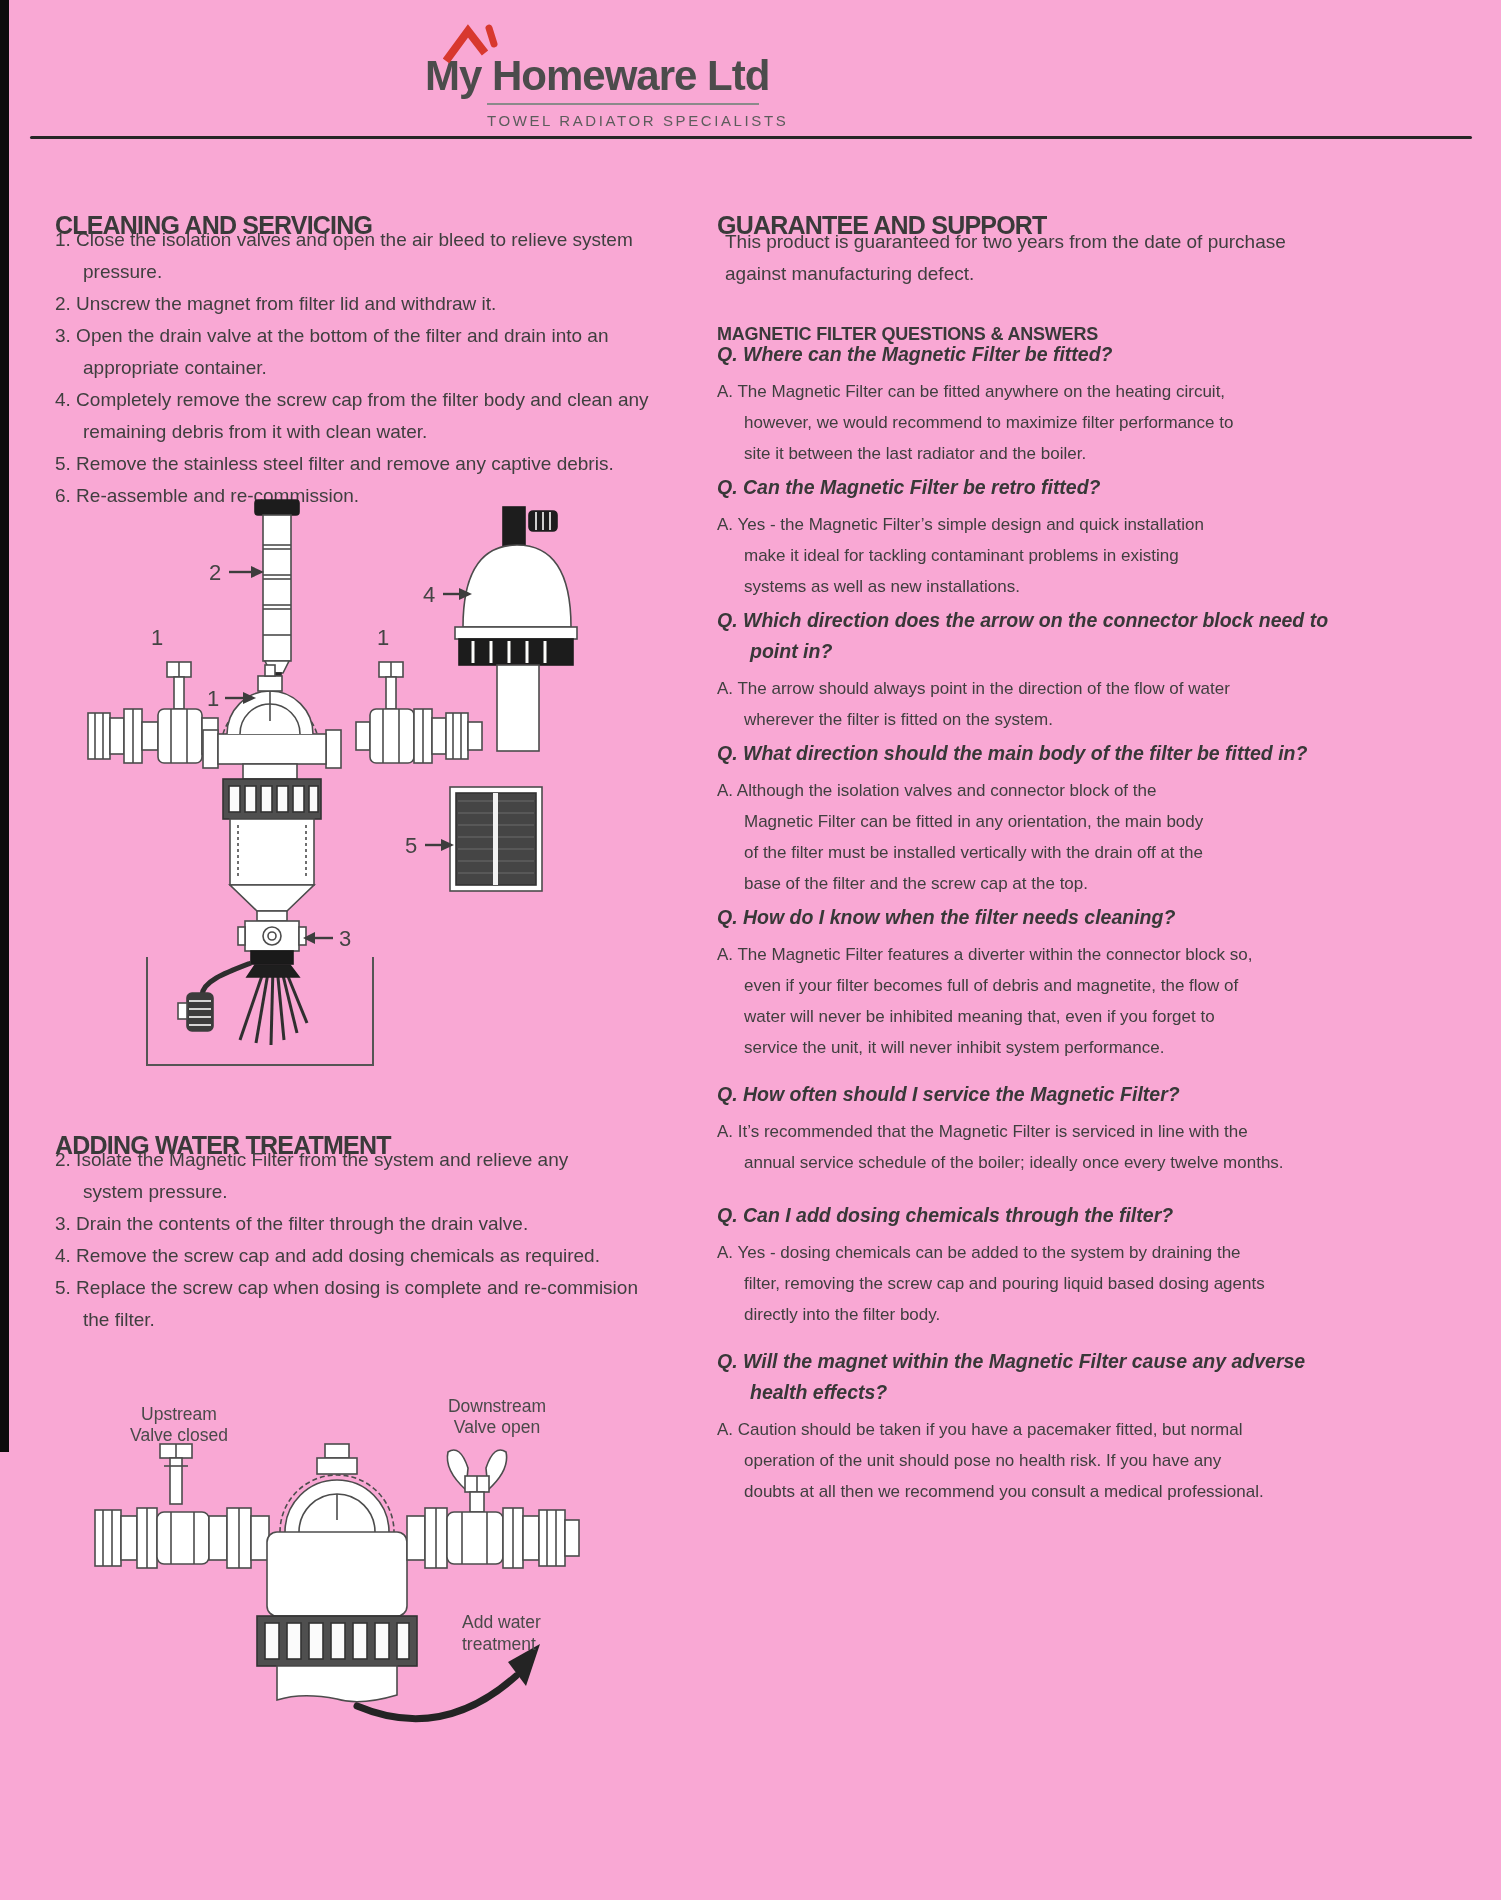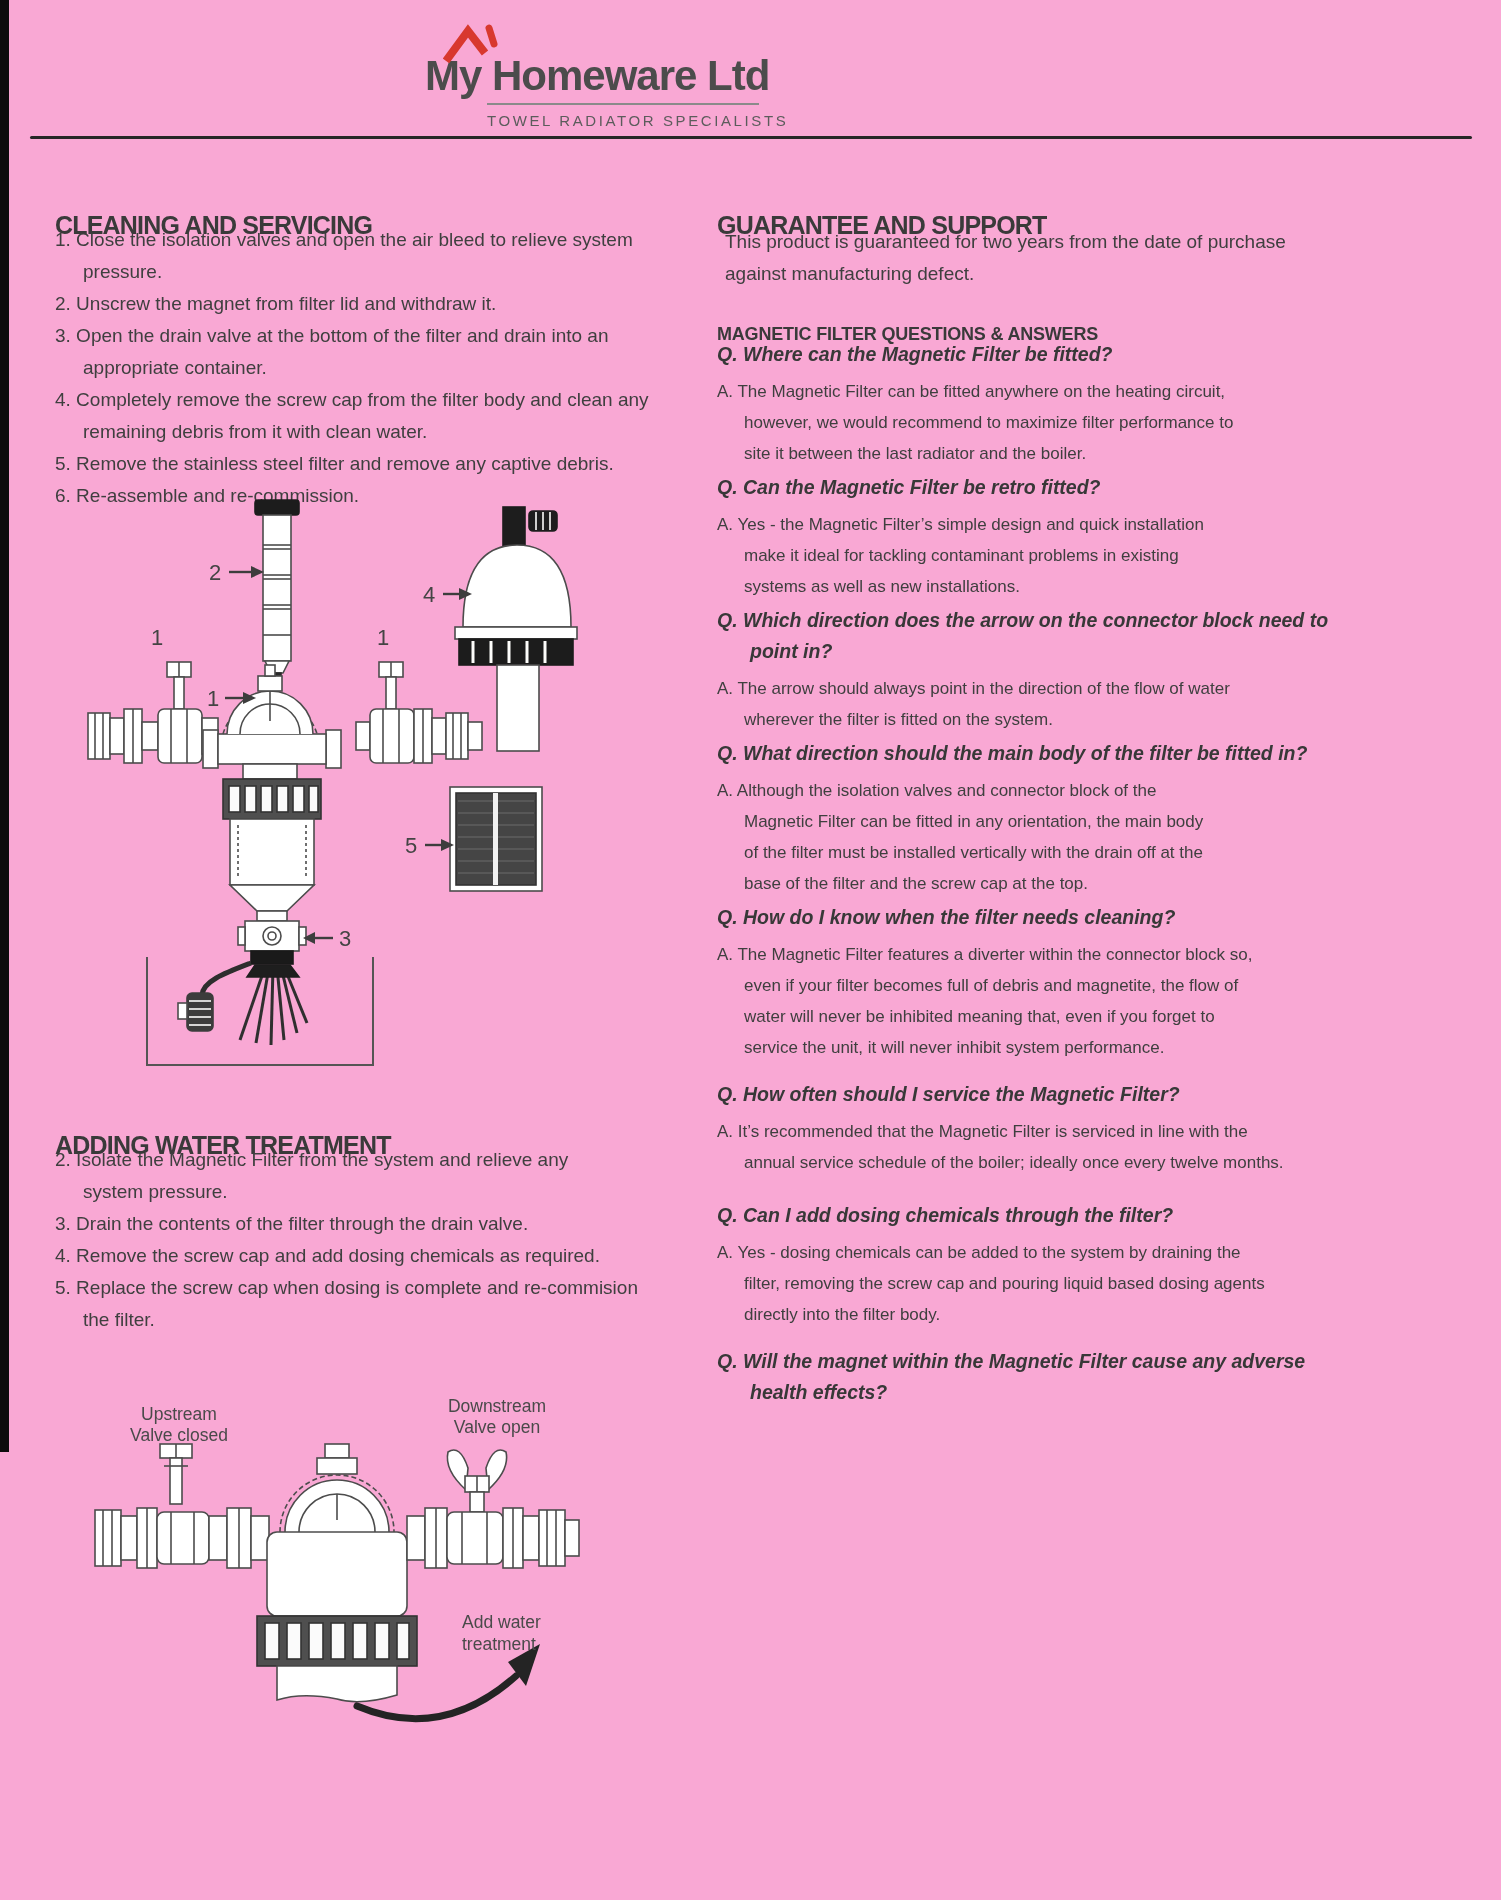--- a/index.html
+++ b/index.html
@@ -366,16 +366,19 @@
     </div>
     <div class="qa-item gap-lg">
       <div class="q">Q. Can I add dosing chemicals through the filter?</div>
       <div class="a">A. Yes - dosing chemicals can be added to the system by draining the
 filter, removing the screw cap and pouring liquid based dosing agents
 directly into the filter body.</div>
     </div>
     <div class="qa-item gap">
       <div class="q">Q. Will the magnet within the Magnetic Filter cause any adverse
 health effects?</div>
+      <div class="a">A. Caution should be taken if you have a pacemaker fitted, but normal
+operation of the unit should pose no health risk. If you have any
+doubts at all then we recommend you consult a medical professional.</div>
     </div>
   </div>
 
 </div>
 
 </body></html>

